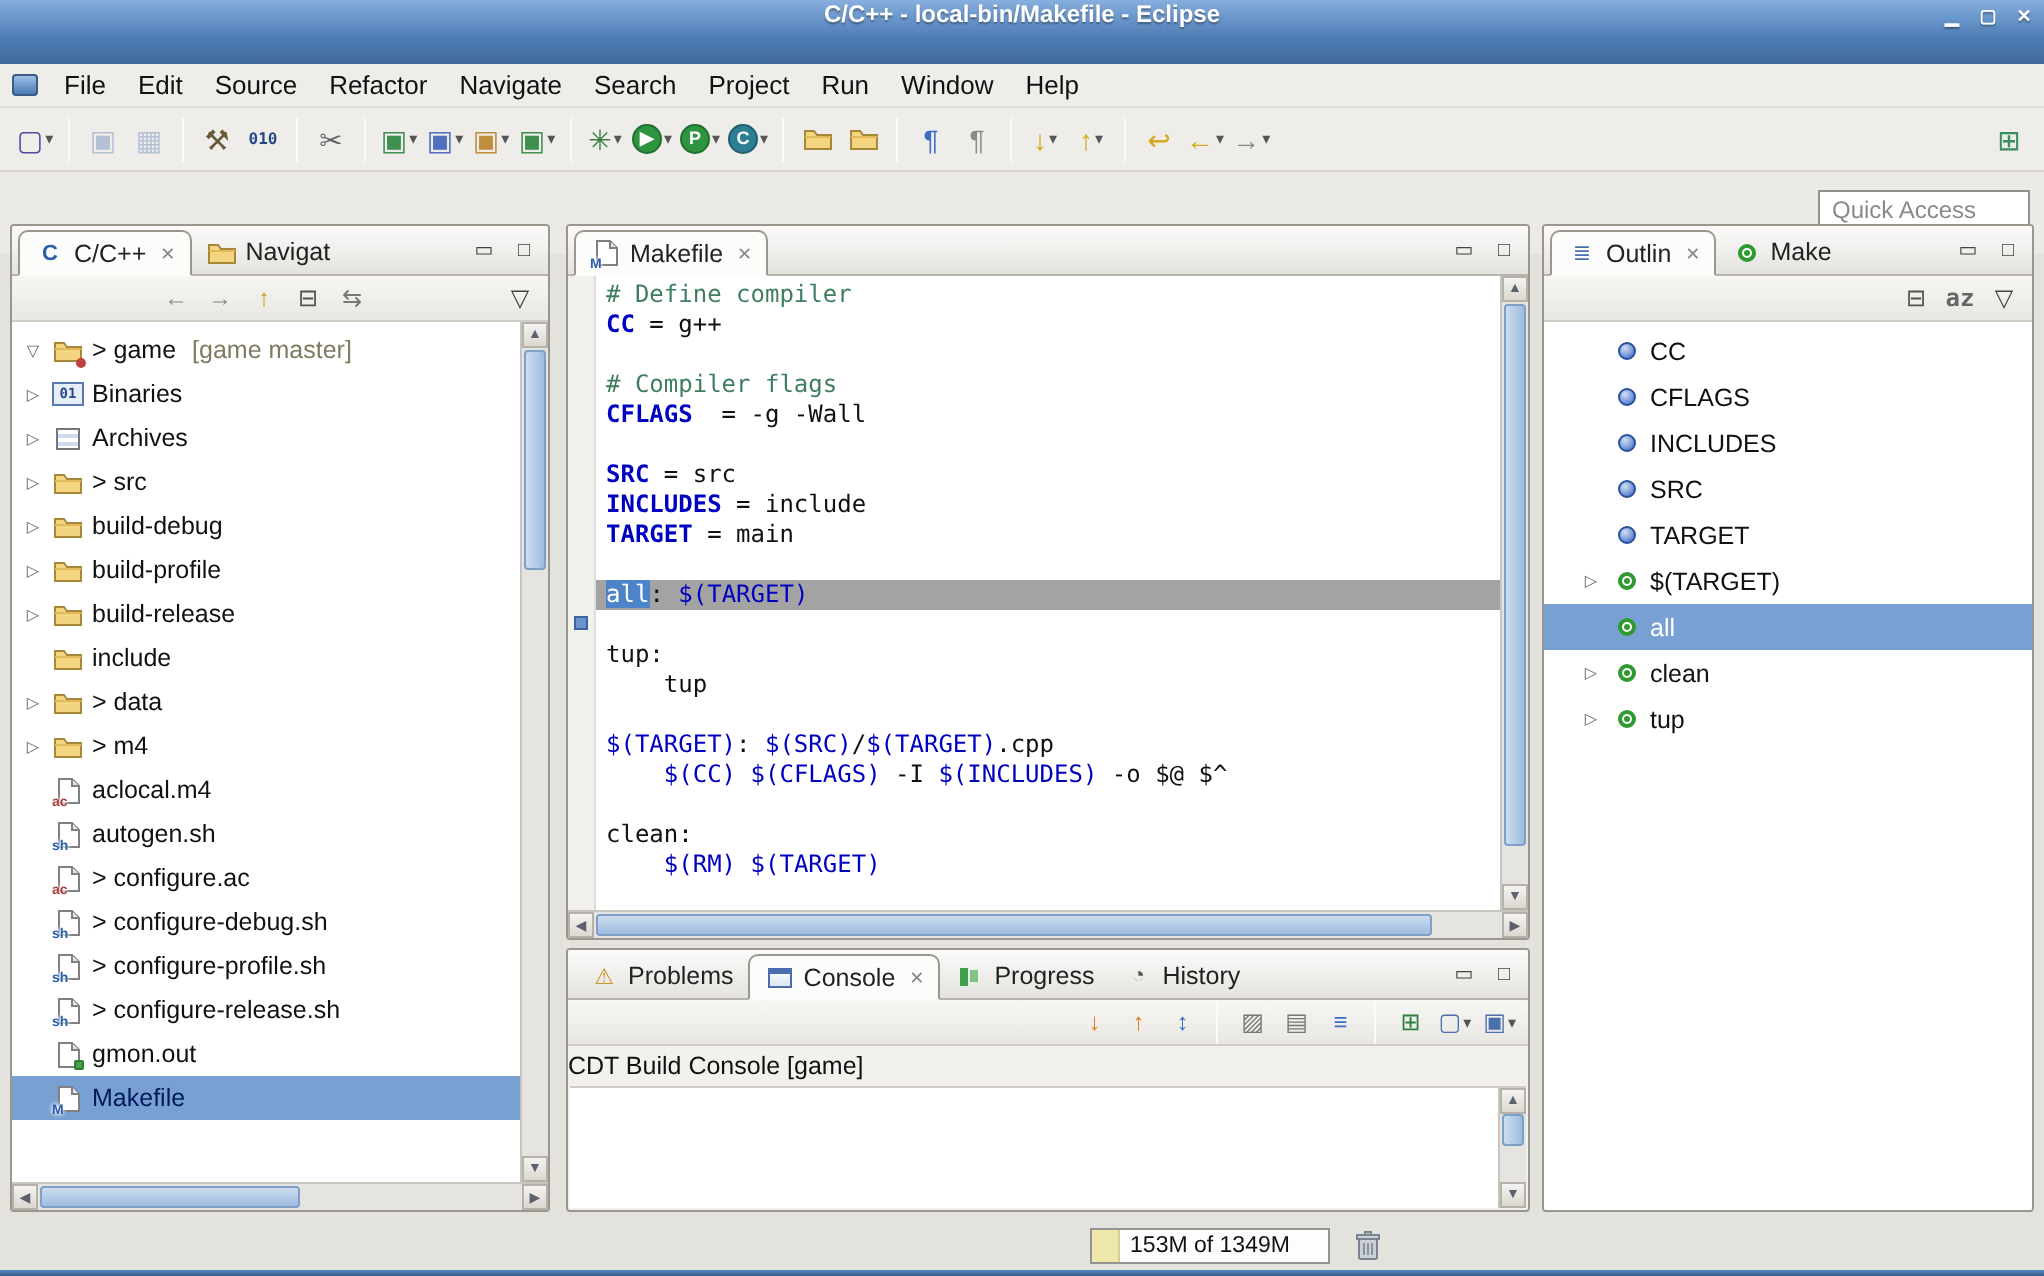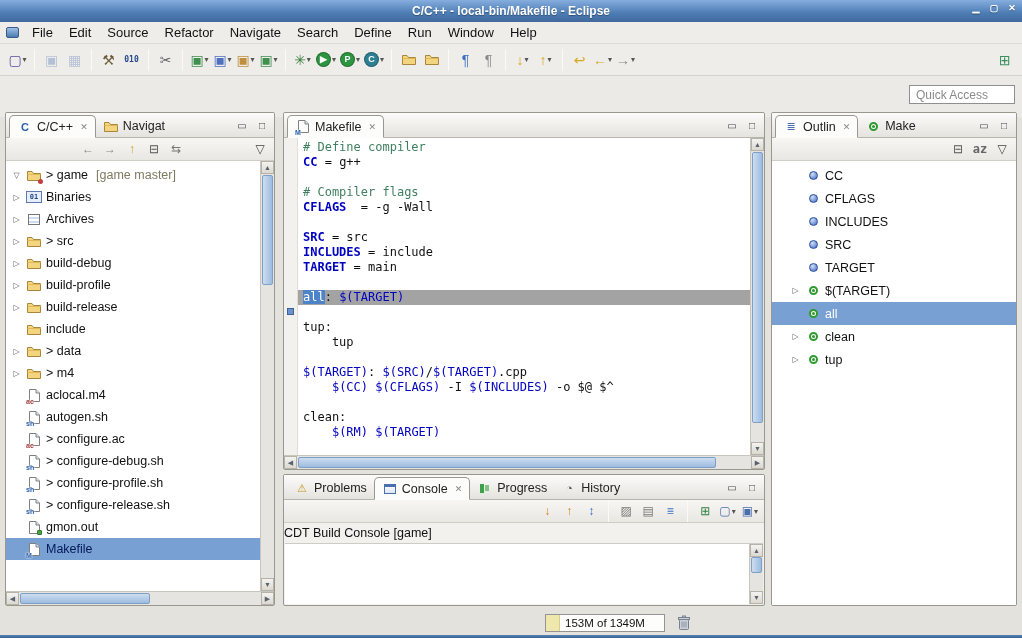--- a/index.html
+++ b/index.html
@@ -1,20 +1,20 @@
 <!DOCTYPE html>
 <html><head>
 <meta charset="utf-8">
 <style>
   *{box-sizing:border-box;margin:0;padding:0}
   body{width:1022px;height:638px;position:relative;overflow:hidden;background:#e4e2dd;
        font-family:"Liberation Sans",sans-serif;font-size:13px;color:#111}
 
   
-  .titlebar{height:22px;background:linear-gradient(#86aede,#4c7cb4 60%,#41699c);display:flex;align-items:center;
+  .titlebar{height:32px;background:linear-gradient(#86aede,#4c7cb4 60%,#41699c);display:flex;align-items:flex-start;
             justify-content:center;color:#fff;font-size:12px;font-weight:bold;position:relative;
             text-shadow:0 1px 1px rgba(0,0,0,.35)}
   .win-controls{position:absolute;right:3px;top:1px;display:flex;gap:4px}
   .wbtn{width:14px;height:14px;display:flex;align-items:center;justify-content:center;color:#fff;font-size:9px}
 
   .menubar{height:22px;background:#efedea;display:flex;align-items:center;padding-left:3px;border-bottom:1px solid #dedcd7}
   .menu-item{padding:3px 8px;font-size:13px}
   .menu-icon{width:13px;height:11px;background:linear-gradient(#9ec0e8,#4a7ab0);border:1px solid #3a5a88;border-radius:2px;margin:0 5px 0 3px}
 
   .toolbar{height:32px;background:#efedea;border-bottom:1px solid #d6d3cd;display:flex;align-items:center;padding:0 6px}
@@ -144,21 +144,21 @@
 
 <div class="menubar">
   <span class="menu-icon"></span>
   <span style="display:flex" id="menubar">
       <div class="menu-item">File</div>
       <div class="menu-item">Edit</div>
       <div class="menu-item">Source</div>
       <div class="menu-item">Refactor</div>
       <div class="menu-item">Navigate</div>
       <div class="menu-item">Search</div>
-      <div class="menu-item">Define</div>
+      <div class="menu-item">Project</div>
       <div class="menu-item">Run</div>
       <div class="menu-item">Window</div>
       <div class="menu-item">Help</div>
     </span>
 </div>
 
 <div class="toolbar" id="main-toolbar">
     <div class="tbtn">
       <span class="glyph" style="color: rgb(91, 74, 158);">▢</span>
       <span class="dd">▾</span>

